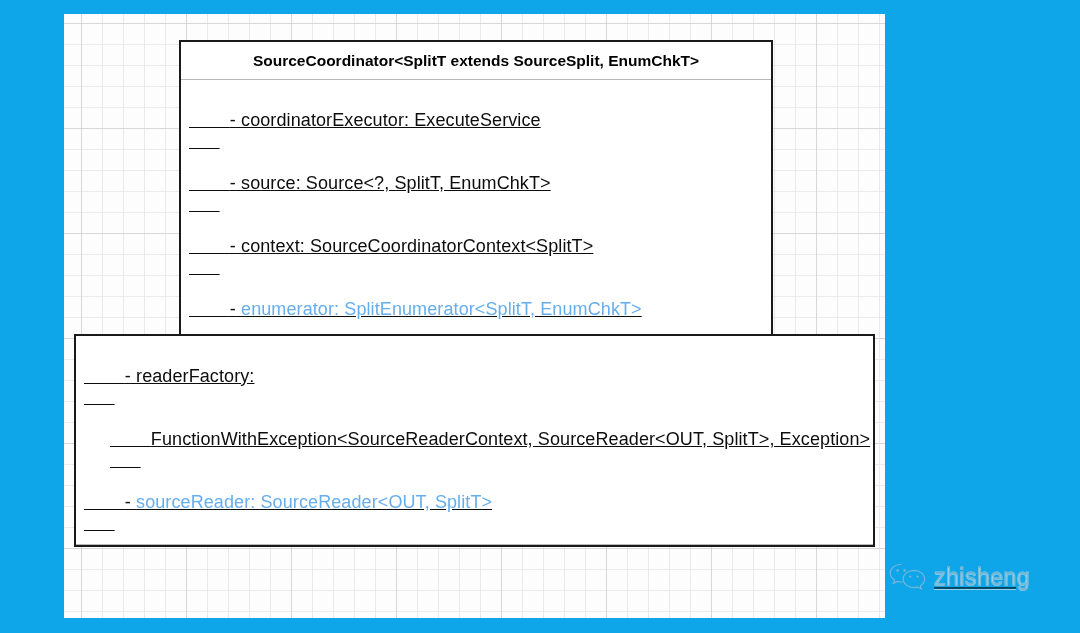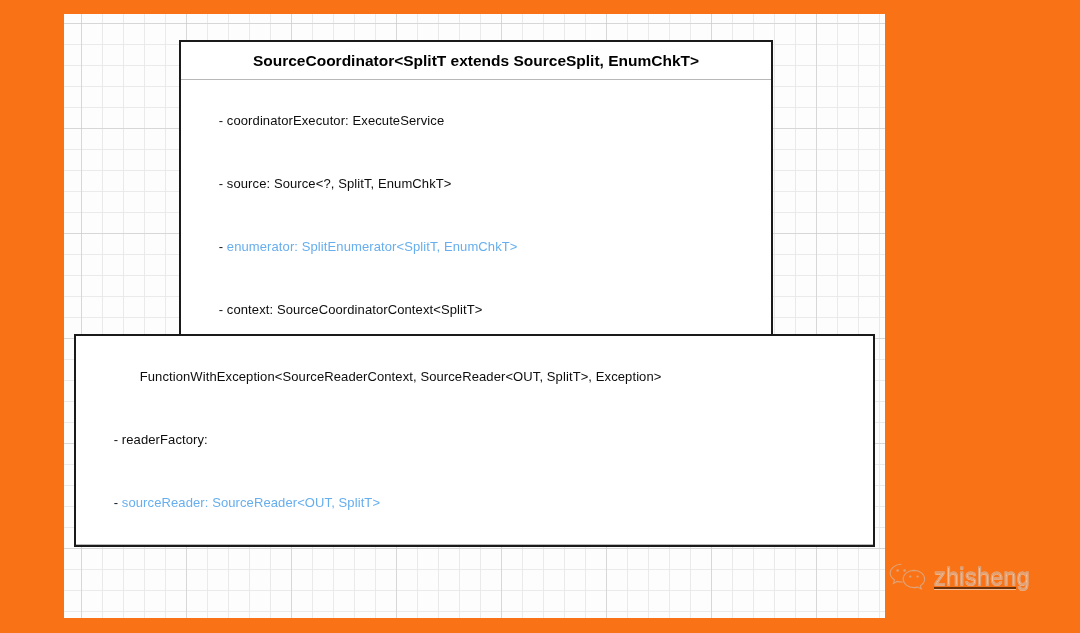--- a/index.html
+++ b/index.html
@@ -10,21 +10,21 @@
   }
   body {
     font-family: "Liberation Sans", sans-serif;
     -webkit-font-smoothing: antialiased;
   }
 
   #canvas {
     position: relative;
     width: 1080px;
     height: 633px;
-    background: #f97316;
+    background: #0ea5e9;
     overflow: hidden;
   }
 
   
   #grid-background {
     position: absolute;
     left: 64px;
     top: 14px;
     width: 821px;
     height: 604px;
@@ -62,25 +62,26 @@
 
   .uml-compartment {
     padding: 9px 8px 10px 8px;
     box-sizing: border-box;
   }
   .uml-compartment.with-divider {
     border-bottom: 1px solid #b8b8b8;
   }
 
   .uml-line {
-    font-size: 13px;
+    font-size: 18px;
     line-height: 21px;
     color: #0d0d0d;
     white-space: pre;
     letter-spacing: 0.1px;
+    text-decoration: underline;
   }
   .uml-line .marker {
     color: #111111;
   }
   .uml-line .body-text {
     color: #0d0d0d;
   }
   .uml-line.highlight .body-text {
     color: #66AEEE;
   }
@@ -133,47 +134,47 @@
 
     <div class="uml-title">SourceCoordinator&lt;SplitT extends SourceSplit, EnumChkT&gt;</div>
 
     <div class="uml-compartment with-divider">
       <div class="uml-line">
         <span class="marker">-</span><span> </span><span class="body-text">coordinatorExecutor: ExecuteService</span>
       </div>
       <div class="uml-line">
         <span class="marker">-</span><span> </span><span class="body-text">source: Source&lt;?, SplitT, EnumChkT&gt;</span>
       </div>
+      <div class="uml-line">
+        <span class="marker">-</span><span> </span><span class="body-text">context: SourceCoordinatorContext&lt;SplitT&gt;</span>
+      </div>
       <div class="uml-line highlight">
         <span class="marker">-</span><span> </span><span class="body-text">enumerator: SplitEnumerator&lt;SplitT, EnumChkT&gt;</span>
-      </div>
-      <div class="uml-line">
-        <span class="marker">-</span><span> </span><span class="body-text">context: SourceCoordinatorContext&lt;SplitT&gt;</span>
       </div>
     </div>
 
     <div class="uml-compartment">
       <div class="uml-line">
         <span class="marker">+</span><span> </span><span class="body-text">start(): void</span>
       </div>
       <div class="uml-line">
         <span class="marker">+</span><span> </span><span class="body-text">handleEventFromOperator(int, OperatorEvent): void</span>
       </div>
     </div>
   </div>
 
   <div class="uml-class" id="class-source-operator">
 
 
     <div class="uml-compartment with-divider">
+      <div class="uml-line">
+        <span class="marker">-</span><span> </span><span class="body-text">readerFactory:</span>
+      </div>
       <div class="uml-line indented">
         <span class="body-text">FunctionWithException&lt;SourceReaderContext, SourceReader&lt;OUT, SplitT&gt;, Exception&gt;</span>
-      </div>
-      <div class="uml-line">
-        <span class="marker">-</span><span> </span><span class="body-text">readerFactory:</span>
       </div>
       <div class="uml-line highlight">
         <span class="marker">-</span><span> </span><span class="body-text">sourceReader: SourceReader&lt;OUT, SplitT&gt;</span>
       </div>
     </div>
 
   </div>
 
   <div id="watermark">
     <span>

